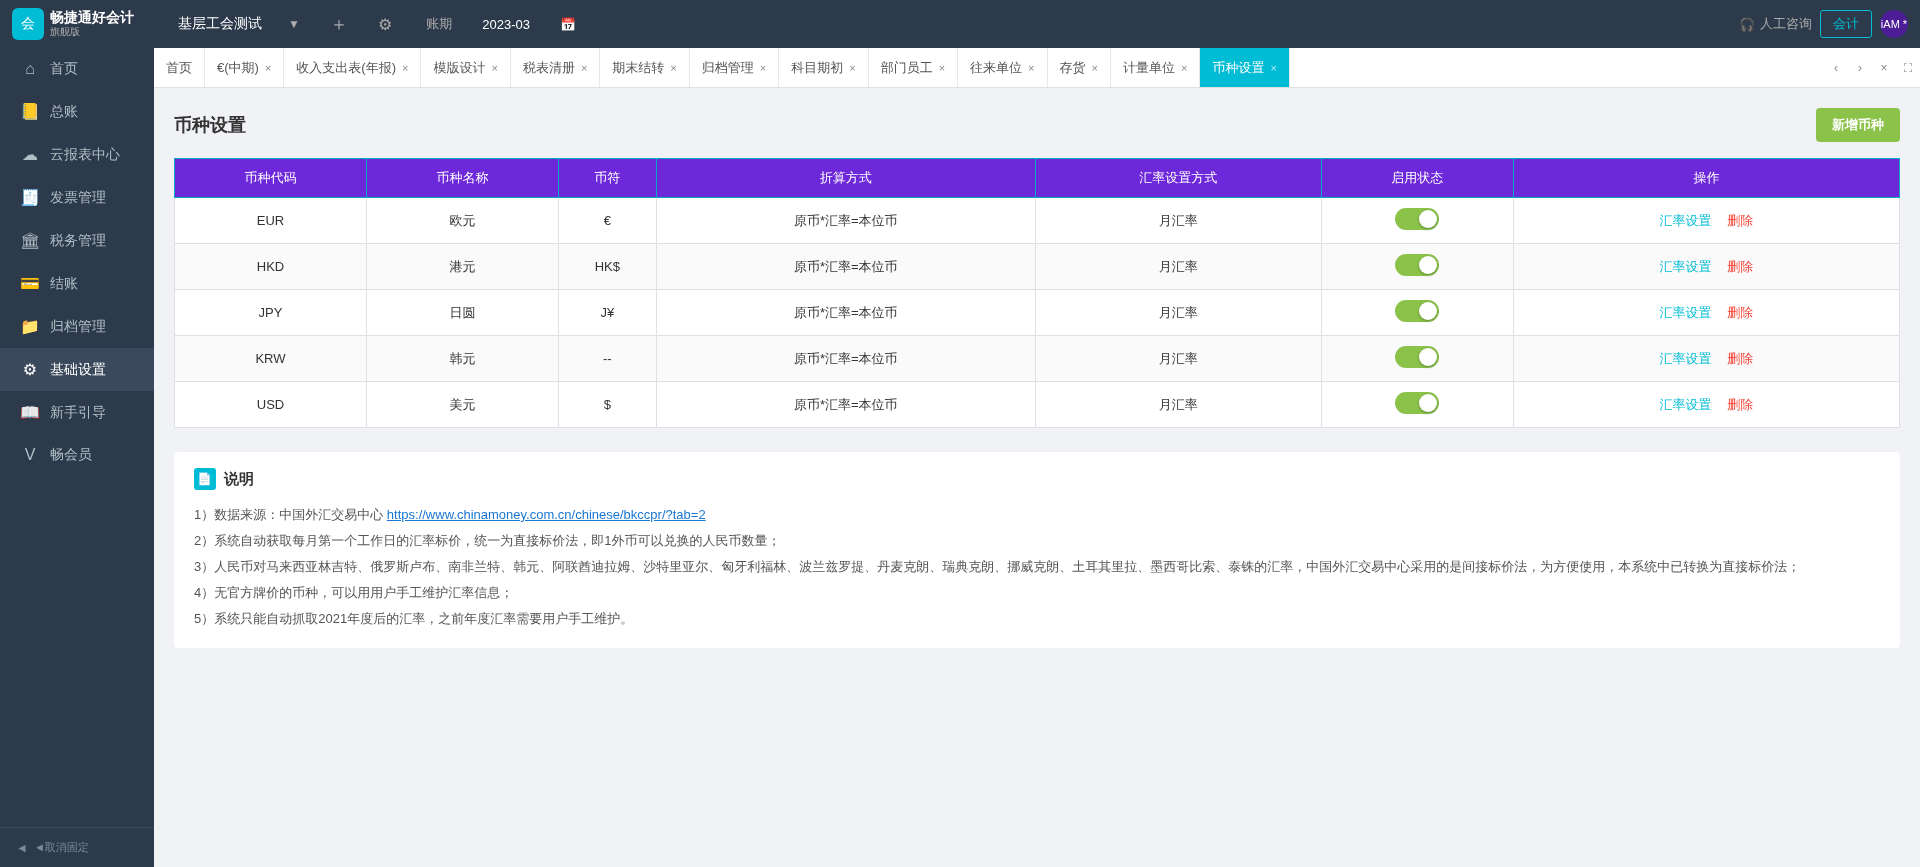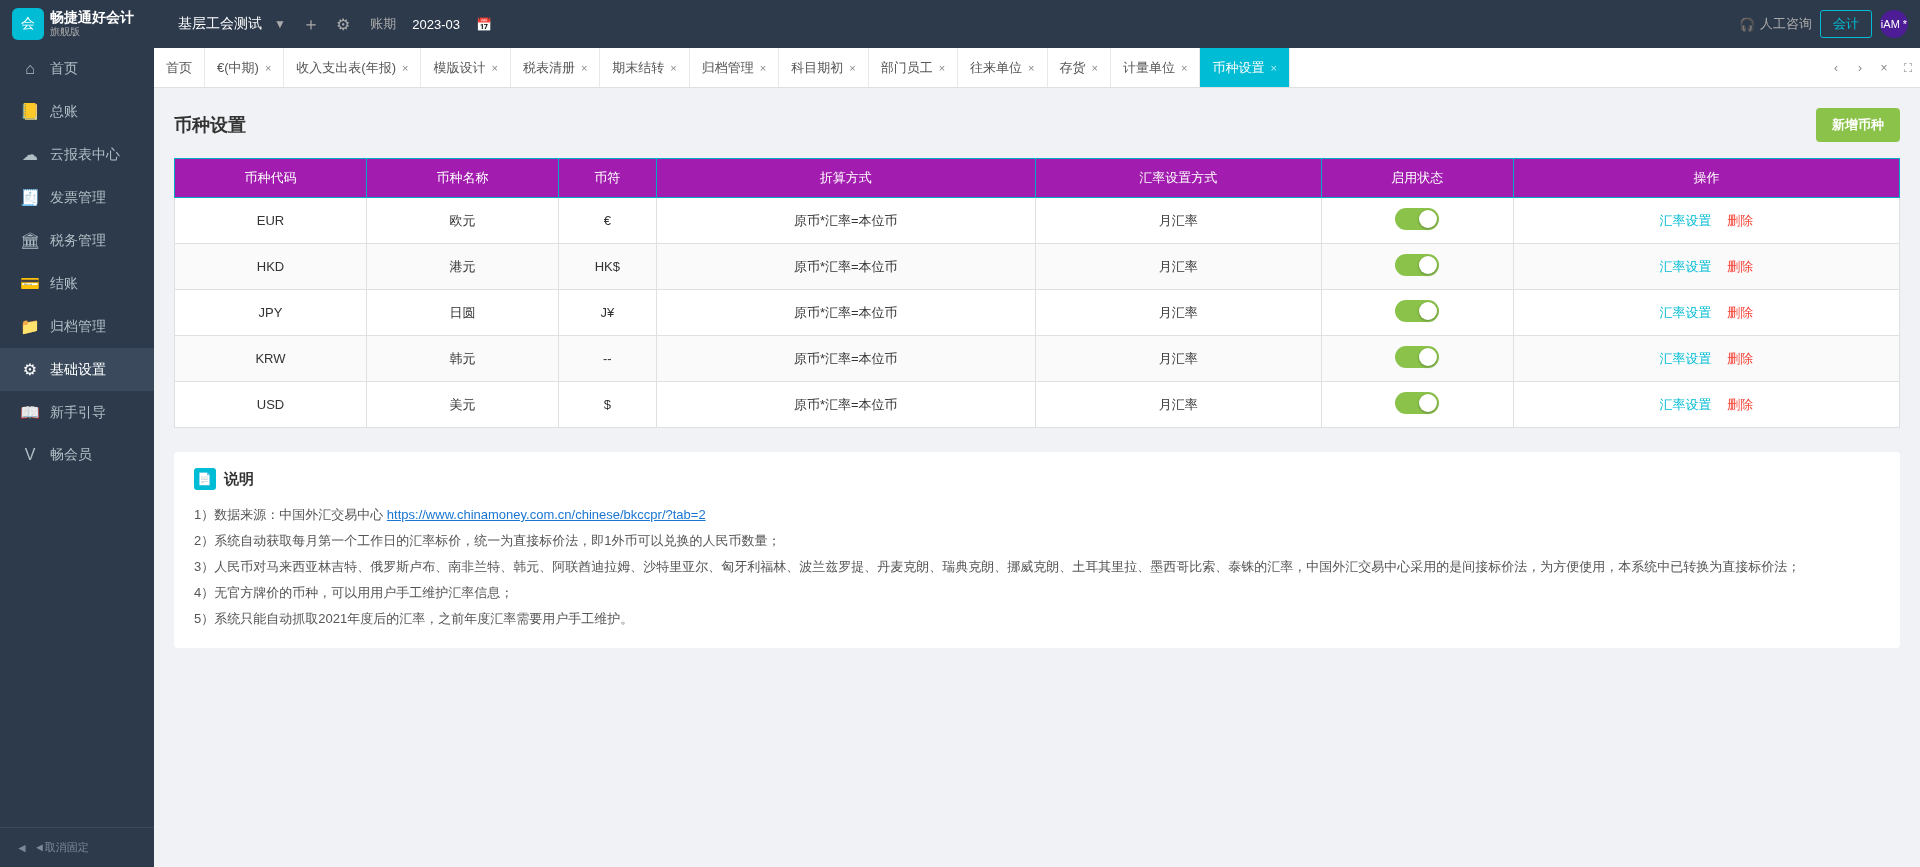--- a/index.html
+++ b/index.html
@@ -6,21 +6,21 @@
     body { font-family: "Microsoft YaHei", "PingFang SC", sans-serif; font-size: 13px; background: #f0f2f5; width: 1920px; min-height: 867px; overflow-x: hidden; }
 
     
     .top-header {
       display: flex; align-items: center; background: #2d3a4b; height: 48px; padding: 0 12px; position: fixed; top: 0; left: 0; right: 0; z-index: 100;
     }
     .logo-area { display: flex; align-items: center; width: 154px; min-width: 154px; }
     .logo-icon { width: 32px; height: 32px; background: #00bcd4; border-radius: 6px; display: flex; align-items: center; justify-content: center; color: white; font-size: 14px; margin-right: 6px; }
     .logo-text { color: white; font-size: 14px; font-weight: bold; line-height: 1.2; }
     .logo-sub { color: #aaa; font-size: 10px; }
-    .header-center { flex: 1; display: flex; align-items: center; gap: 12px; padding-left: 12px; }
+    .header-center { flex: 1; display: flex; align-items: center; gap: 26px; padding-left: 12px; }
     .company-name { color: white; font-size: 14px; cursor: pointer; }
     .header-dropdown-icon { color: #aaa; cursor: pointer; font-size: 12px; }
     .header-add-btn { color: #aaa; cursor: pointer; font-size: 18px; margin: 0 4px; }
     .header-gear-btn { color: #aaa; cursor: pointer; font-size: 16px; }
     .period-label { color: #aaa; font-size: 13px; margin-left: 8px; }
     .period-value { color: white; font-size: 13px; margin-left: 4px; }
     .calendar-icon { color: #00bcd4; margin-left: 4px; cursor: pointer; }
     .header-right { display: flex; align-items: center; gap: 8px; margin-left: auto; }
     .customer-service { display: flex; align-items: center; gap: 4px; color: #aaa; cursor: pointer; font-size: 13px; }
     .kuaiji-btn { background: transparent; border: 1px solid #00bcd4; color: #00bcd4; padding: 4px 12px; border-radius: 3px; cursor: pointer; font-size: 13px; }
@@ -55,21 +55,21 @@
     }
 
     
     .page-header { display: flex; align-items: center; justify-content: space-between; margin-bottom: 16px; }
     .page-title { font-size: 18px; font-weight: bold; color: #333; }
     .new-btn { background: #8bc34a; color: white; border: none; padding: 8px 16px; border-radius: 4px; cursor: pointer; font-size: 13px; font-weight: bold; text-align: center; }
 
     
     .data-table { width: 100%; border-collapse: collapse; background: white; }
     .data-table th {
-      background: #a21caf; color: white; padding: 10px 0; text-align: center; font-weight: normal; font-size: 13px; border: 1px solid #00acc1;
+      background: #6d28d9; color: white; padding: 10px 0; text-align: center; font-weight: normal; font-size: 13px; border: 1px solid #00acc1;
     }
     .data-table td {
       padding: 10px 0; text-align: center; border: 1px solid #e0e0e0; font-size: 13px; color: #333;
     }
     .data-table tr:nth-child(even) td { background: #fafafa; }
 
     
     .toggle-switch {
       display: inline-flex; align-items: center; width: 44px; height: 22px; background: #8bc34a; border-radius: 11px; cursor: pointer; position: relative; transition: background 0.2s;
     }

